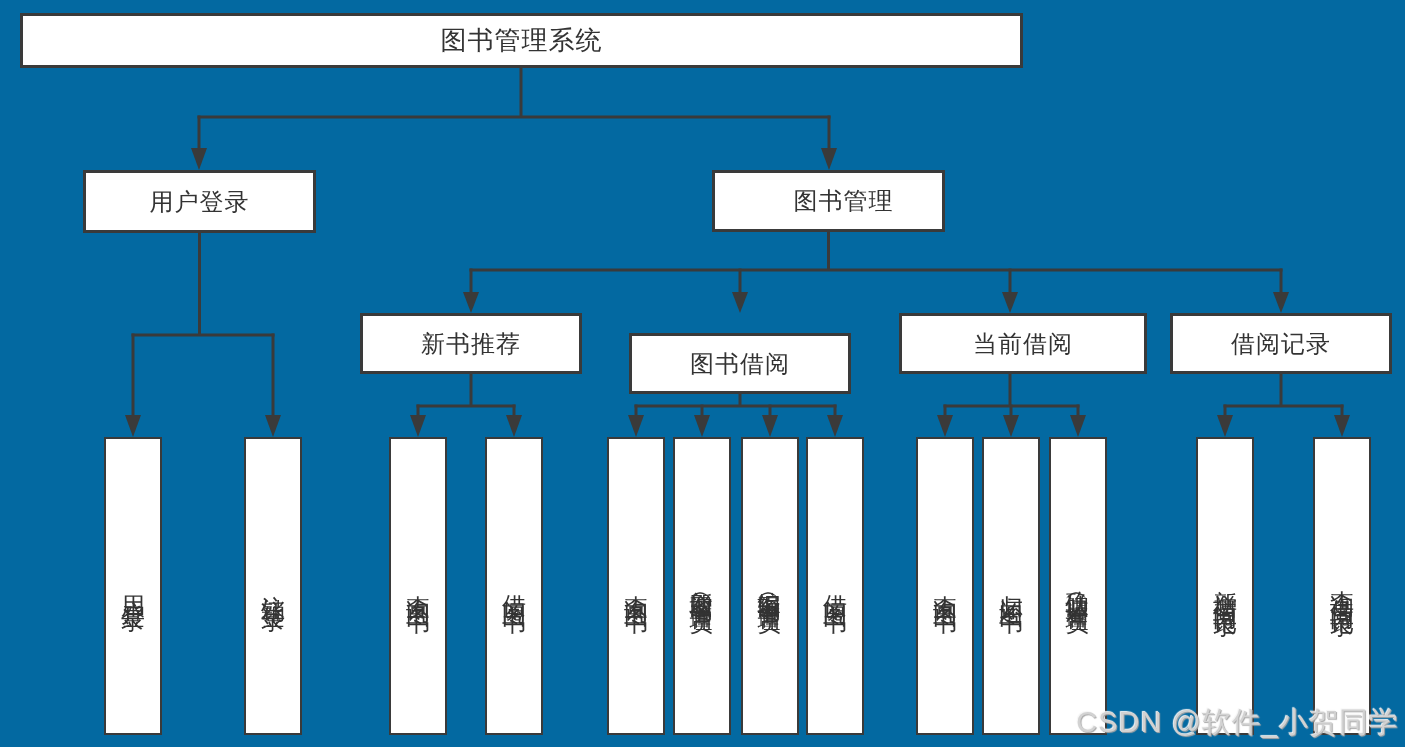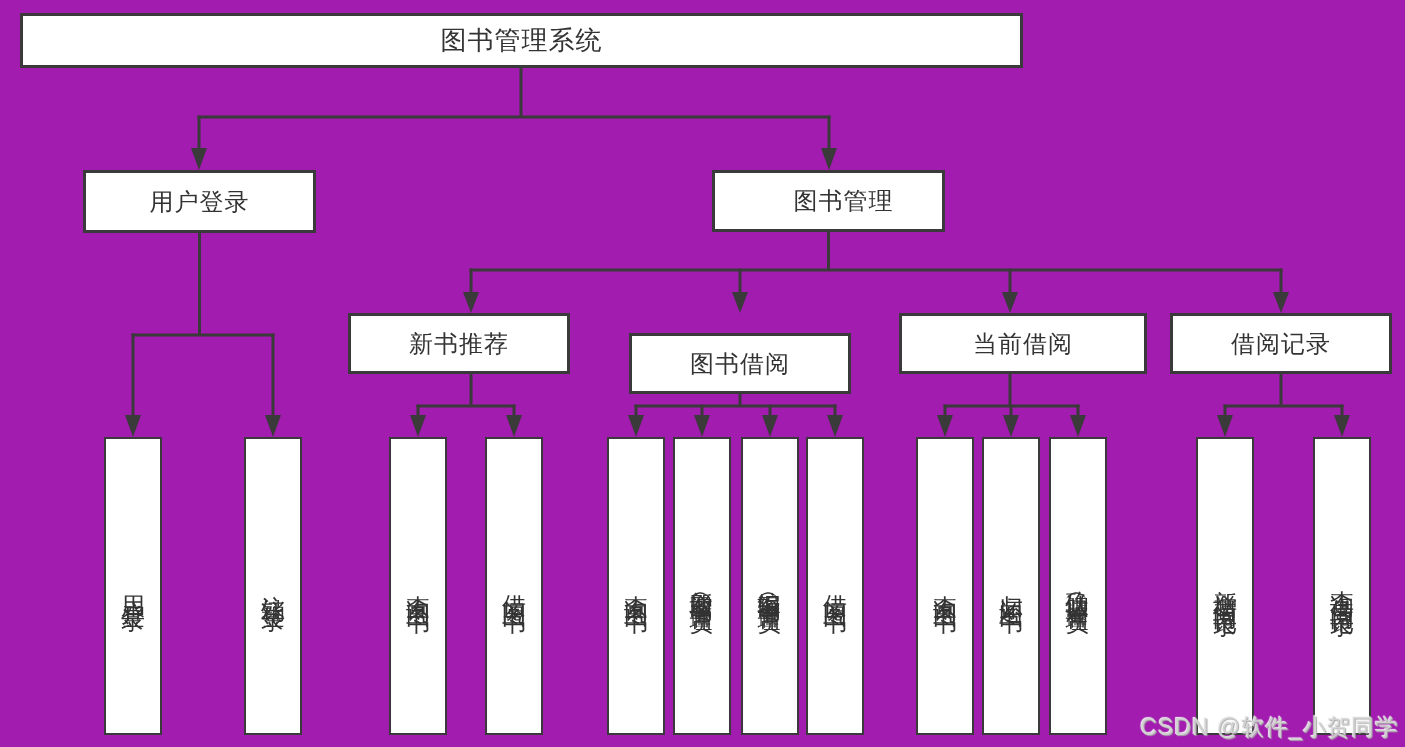--- a/index.html
+++ b/index.html
@@ -1,20 +1,20 @@
 <!DOCTYPE html>
 <html><head>
 <meta charset="utf-8">
 <style>
   html, body { margin: 0; padding: 0; background: #ffffff; }
   .canvas {
     position: relative;
     width: 1405px;
     height: 747px;
-    background: #a21caf;
+    background: #0369a1;
     overflow: hidden;
     font-family: "Liberation Sans", "DejaVu Sans", sans-serif;
     color: #333333;
   }
   .connectors { position: absolute; left: 0; top: 0; }
   .node {
     position: absolute;
     box-sizing: border-box;
     background: #ffffff;
     border: 3px solid #3a3a3a;
@@ -33,21 +33,21 @@
     letter-spacing: 5px;
     top: 437px;
     width: 58px;
     height: 298px;
   }
   .vbox.long { letter-spacing: 3px; font-size: 23px; }
   .watermark {
     position: absolute;
     right: 6px;
     bottom: 4px;
-    font-size: 23px;
+    font-size: 29px;
     letter-spacing: 1px;
     color: #d2d2d2;
     text-shadow: 1px 1px 1px #a8a8a8, -1px -1px 1px #f5f5f5;
   }
 </style>
 </head>
 <body>
 
 <div class="canvas">
 
@@ -113,21 +113,21 @@
       <line x1="1342" y1="404.5" x2="1342" y2="416"></line>
       <polygon points="1334,415 1350,415 1342,437" stroke="none"></polygon>
     </g>
   </svg>
 
   <div class="node hbox root" style="left:20px; top:13px; width:1003px; height:55px;">图书管理系统</div>
 
   <div class="node hbox" style="left:83px; top:170px; width:233px; height:63px;">用户登录</div>
   <div class="node hbox" style="left:712px; top:170px; width:233px; height:62px;padding-left:30px;">图书管理</div>
 
-  <div class="node hbox" style="left:348px; top:313px; width:222px; height:61px;">新书推荐</div>
+  <div class="node hbox" style="left:360px; top:313px; width:222px; height:61px;">新书推荐</div>
   <div class="node hbox" style="left:629px; top:313px; width:222px; height:61px;margin-top:20px;">图书借阅</div>
   <div class="node hbox" style="left:899px; top:313px; width:248px; height:61px;">当前借阅</div>
   <div class="node hbox" style="left:1170px; top:313px; width:222px; height:61px;">借阅记录</div>
 
   <div class="node vbox" style="left:104px;">用户登录</div>
   <div class="node vbox" style="left:244px;">注销登录</div>
   <div class="node vbox" style="left:389px;">查询图书</div>
   <div class="node vbox" style="left:485px;">借阅图书</div>
   <div class="node vbox" style="left:607px;">查询图书</div>
   <div class="node vbox long" style="left:673px;">新增图书（管理员）</div>

